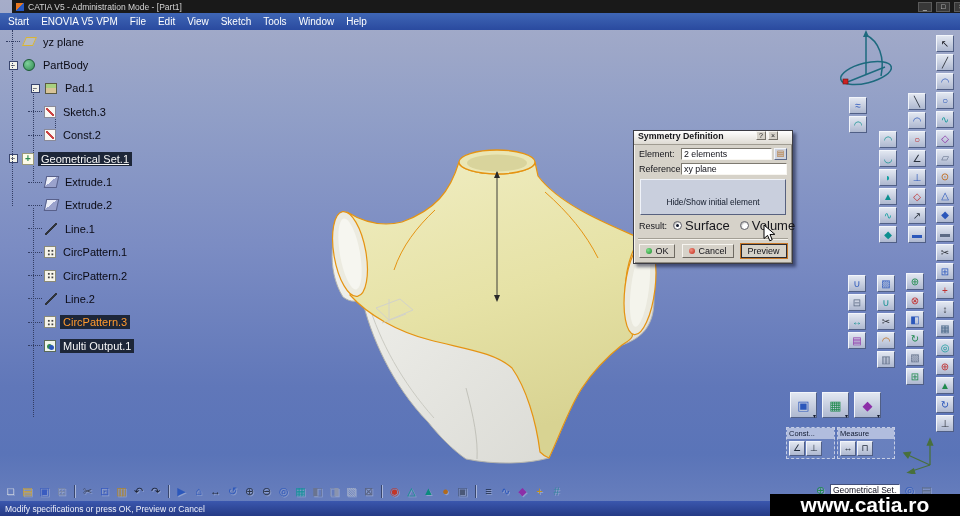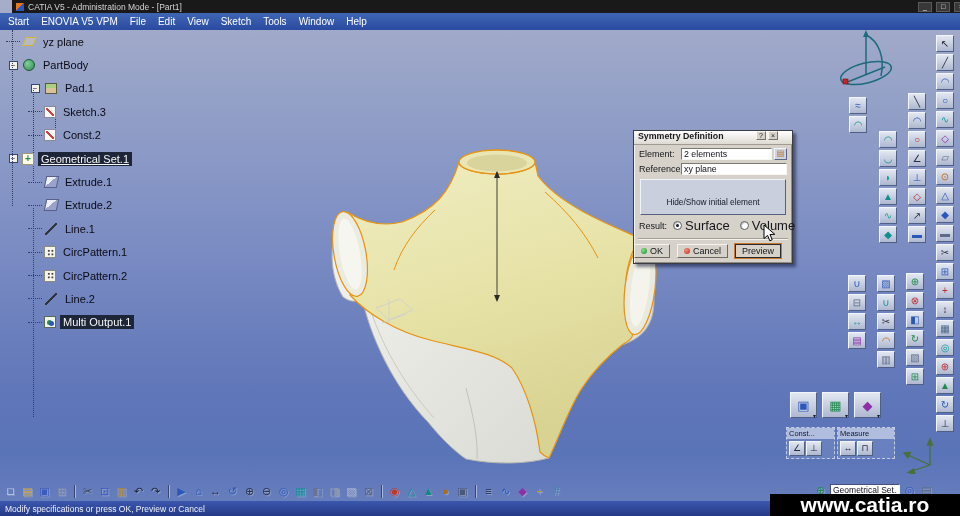--- a/index.html
+++ b/index.html
@@ -135,21 +135,21 @@
     border-color:#f2f4f8 #5c6888 #5c6888 #f2f4f8;font-size:8px;line-height:10px;text-align:center;
     color:#b06a1c;box-sizing:border-box}
   .dlg-wide{display:block;margin:4px auto 0;width:146px;height:13px;background:#c9cfdd;border:1px solid;
     border-color:#f0f3f9 #57617f #57617f #f0f3f9;font-size:8.3px;font-family:inherit;color:#101828;
     line-height:10px;padding:17px;box-sizing:border-box}
   .radio{width:9px;height:9px;border-radius:50%;background:#fff;border:1px solid #5c5c64;box-sizing:border-box;
     position:relative;flex:none;margin-right:3px;box-shadow:inset 1px 1px 1px rgba(0,0,0,0.25)}
   .radio.on::after{content:"";position:absolute;inset:2px;border-radius:50%;background:#10182c}
   .radio-lbl{font-size:13px;color:#16161c;margin-right:10px}
   .dlg-sep{margin:5px 4px 0;height:0;border-top:1px solid #a39f95;border-bottom:1px solid #f4f2ec}
-  .dlg-btns{display:flex;justify-content:flex-start;gap:7px;margin-top:4px}
+  .dlg-btns{display:flex;justify-content:center;gap:7px;margin-top:4px}
   .dbtn{height:14px;background:#d6d2c9;border:1px solid;border-color:#f6f4ef #6e6a62 #6e6a62 #f6f4ef;
     font-size:9px;font-family:inherit;color:#14141a;display:flex;align-items:center;gap:3px;
     padding:0 6px;box-sizing:border-box}
   .dot{width:6px;height:6px;border-radius:50%;flex:none}
   .dot.g{background:radial-gradient(circle at 35% 35%,#7ee08a,#1c8a2e)}
   .dot.r{background:radial-gradient(circle at 35% 35%,#f09080,#c22818)}
   .dbtn.preview{border:1px solid #2a2a30;box-shadow:0 0 0 1px #c87828}
 
   .cursor{position:absolute;left:763px;top:224px;z-index:60}
 </style>
@@ -310,20 +310,25 @@
           <span class="tlabel st-normal">CircPattern.2</span>
         </div>
 
 
         <div class="trow d2">
           <span class="conn dash"></span>
           <span class="ticon lineic"></span>
           <span class="tlabel st-normal">Line.2</span>
         </div>
 
+        <div class="trow d2">
+          <span class="conn dash"></span>
+          <span class="ticon pattern"></span>
+          <span class="tlabel st-orgsel">CircPattern.3</span>
+        </div>
 
         <div class="trow d2">
           <span class="conn dash"></span>
           <span class="ticon multiout"></span>
           <span class="tlabel st-sel">Multi Output.1</span>
         </div>
       </div>
   </div>
 
   <div class="vtb" id="tbA">

